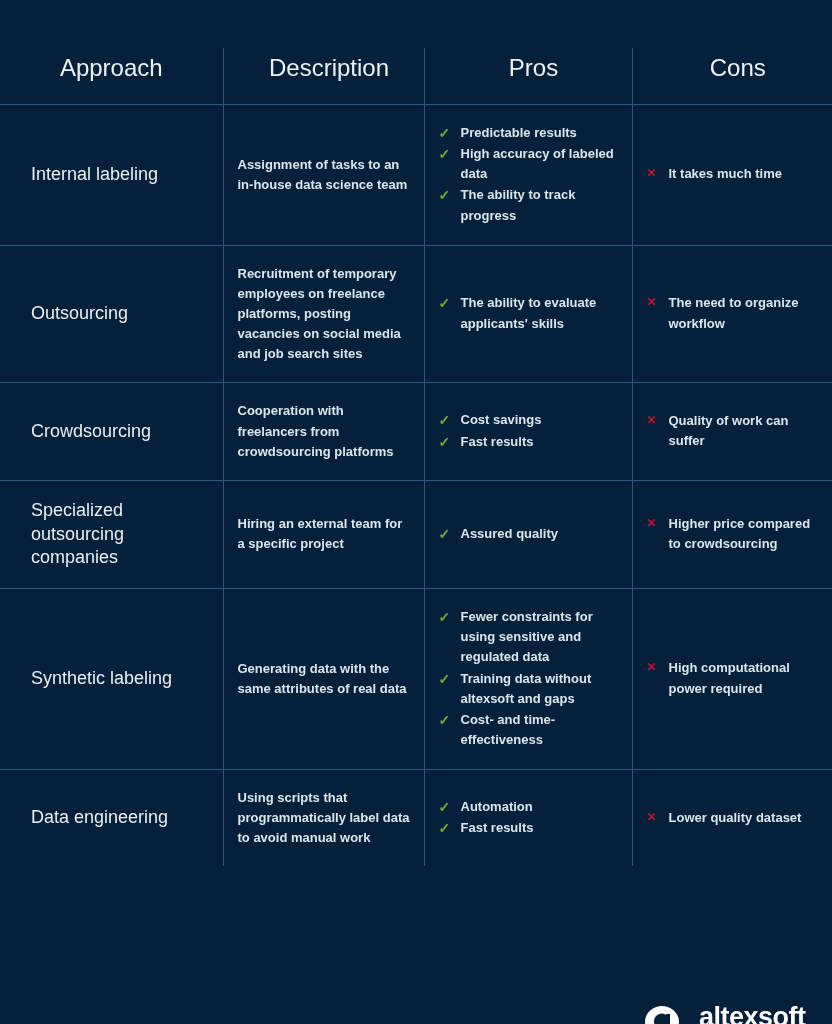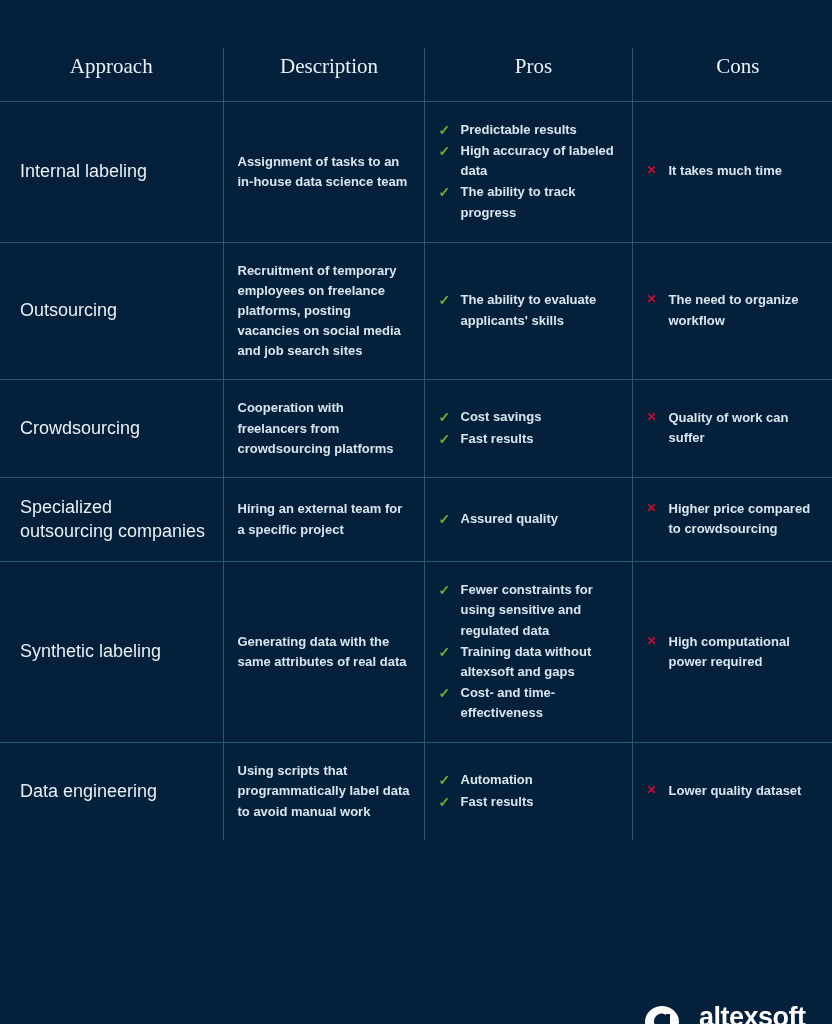--- a/index.html
+++ b/index.html
@@ -39,44 +39,43 @@
     table-layout: fixed;
   }
 
   .table col.c-approach    { width: 223px; }
   .table col.c-description { width: 201px; }
   .table col.c-pros        { width: 208px; }
   .table col.c-cons        { width: 200px; }
 
   thead th {
     color: #eaf2f8;
-    font-size: 21px;
+    font-size: 24px;
     font-weight: normal;
     padding: 6px 0 22px 11px;
     text-align: center;
     vertical-align: bottom;
     border-bottom: 1px solid #2c5877;
     border-right: 1px solid #2c5877;
-    font-family: Liberation Serif, serif;
   }
   thead th:last-child { border-right: none; }
 
   tbody td {
     border-bottom: 1px solid #2c5877;
     border-right: 1px solid #2c5877;
     vertical-align: middle;
     padding: 18px 14px;
   }
   tbody td:last-child { border-right: none; }
   tbody tr:last-child td { border-bottom: none; }
 
   
   tbody td.col-approach,
   thead th.col-approach {
-    padding-left: 20px;
+    padding-left: 31px;
     text-align: left;
   }
 
   .approach-text {
     color: #e9eff4;
     font-size: 18px;
     line-height: 1.32;
     font-weight: normal;
   }
 

